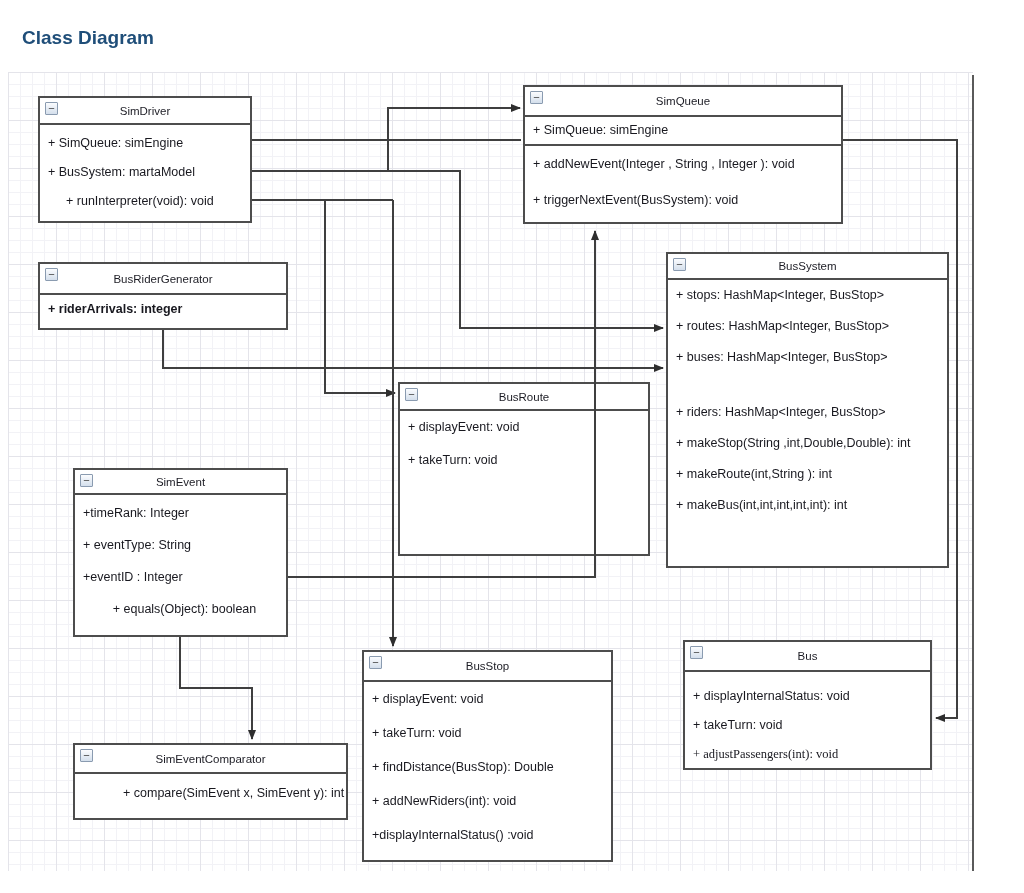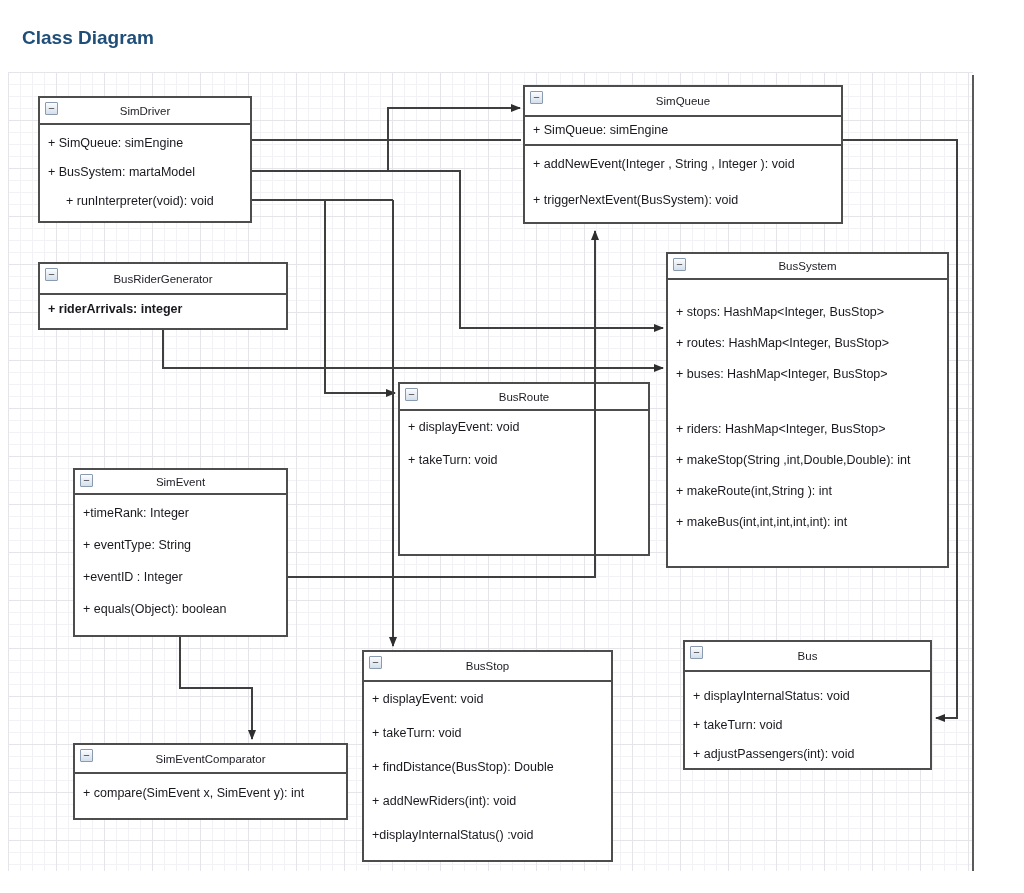--- a/index.html
+++ b/index.html
@@ -71,21 +71,21 @@
         </div>
         <div class="box-section" style="padding-top: 0px;">
           <div class="member-row" style="line-height: 28px; font-weight: bold;">+ riderArrivals: integer</div>
         </div>
       </div>
       <div class="class-box" style="left: 666px; top: 252px; width: 283px; height: 316px;">
         <div class="box-header" style="height: 26px;">
           <span class="collapse-icon">−</span>
           <span class="class-title">BusSystem</span>
         </div>
-        <div class="box-section" style="padding-top: 17px;">
+        <div class="box-section" style="padding-top: 0px;">
           <div class="member-row" style="line-height: 31px;">+ stops: HashMap&lt;Integer, BusStop&gt;</div>
           <div class="member-row" style="line-height: 31px;">+ routes: HashMap&lt;Integer, BusStop&gt;</div>
           <div class="member-row" style="line-height: 31px;">+ buses: HashMap&lt;Integer, BusStop&gt;</div>
           <div class="member-row" style="line-height: 31px; margin-top: 24px;">+ riders: HashMap&lt;Integer, BusStop&gt;</div>
           <div class="member-row" style="line-height: 31px;">+ makeStop(String ,int,Double,Double): int</div>
           <div class="member-row" style="line-height: 31px;">+ makeRoute(int,String ): int</div>
           <div class="member-row" style="line-height: 31px;">+ makeBus(int,int,int,int,int): int</div>
         </div>
       </div>
       <div class="class-box" style="left: 398px; top: 382px; width: 252px; height: 174px;">
@@ -100,21 +100,21 @@
       </div>
       <div class="class-box" style="left: 73px; top: 468px; width: 215px; height: 169px;">
         <div class="box-header" style="height: 25px;">
           <span class="collapse-icon">−</span>
           <span class="class-title">SimEvent</span>
         </div>
         <div class="box-section" style="padding-top: 2px;">
           <div class="member-row" style="line-height: 32px;">+timeRank: Integer</div>
           <div class="member-row" style="line-height: 32px;">+ eventType: String</div>
           <div class="member-row" style="line-height: 32px;">+eventID : Integer</div>
-          <div class="member-row" style="line-height: 32px;">+ equals(Object): boolean</div>
+          <div class="member-row" style="line-height: 32px; text-align: center;">+ equals(Object): boolean</div>
         </div>
       </div>
       <div class="class-box" style="left: 362px; top: 650px; width: 251px; height: 212px;">
         <div class="box-header" style="height: 30px;">
           <span class="collapse-icon">−</span>
           <span class="class-title">BusStop</span>
         </div>
         <div class="box-section" style="padding-top: 0px;">
           <div class="member-row" style="line-height: 34px;">+ displayEvent: void</div>
           <div class="member-row" style="line-height: 34px;">+ takeTurn: void</div>
@@ -124,29 +124,29 @@
         </div>
       </div>
       <div class="class-box" style="left: 683px; top: 640px; width: 249px; height: 130px;">
         <div class="box-header" style="height: 30px;">
           <span class="collapse-icon">−</span>
           <span class="class-title">Bus</span>
         </div>
         <div class="box-section" style="padding-top: 10px;">
           <div class="member-row" style="line-height: 29px;">+ displayInternalStatus: void</div>
           <div class="member-row" style="line-height: 29px;">+ takeTurn: void</div>
-          <div class="member-row" style="line-height: 29px;">+ adjustPassengers(int): void</div>
+          <div class="member-row" style="line-height: 29px; font-family: Liberation Serif, serif;">+ adjustPassengers(int): void</div>
         </div>
       </div>
       <div class="class-box" style="left: 73px; top: 743px; width: 275px; height: 77px;">
         <div class="box-header" style="height: 29px;">
           <span class="collapse-icon">−</span>
           <span class="class-title">SimEventComparator</span>
         </div>
-        <div class="box-section" style="padding-top: 4px;">
+        <div class="box-section" style="padding-top: 4px; padding-left: 40px;">
           <div class="member-row" style="line-height: 31px;">+ compare(SimEvent x, SimEvent y): int</div>
         </div>
       </div>
     </div>
   <svg id="wires" width="1024" height="893" viewBox="0 0 1024 893">
     <defs>
       <marker id="arrow" markerWidth="11" markerHeight="9" refX="9" refY="4" orient="auto" markerUnits="userSpaceOnUse">
         <path d="M0,0 L10,4 L0,8 Z" fill="#2e2e2e"></path>
       </marker>
     </defs>

